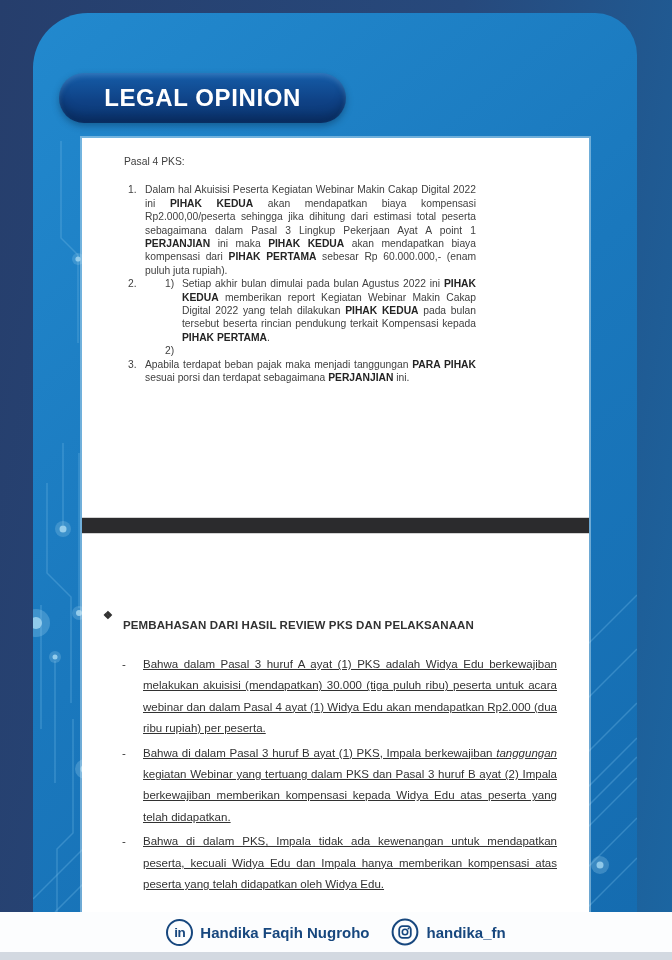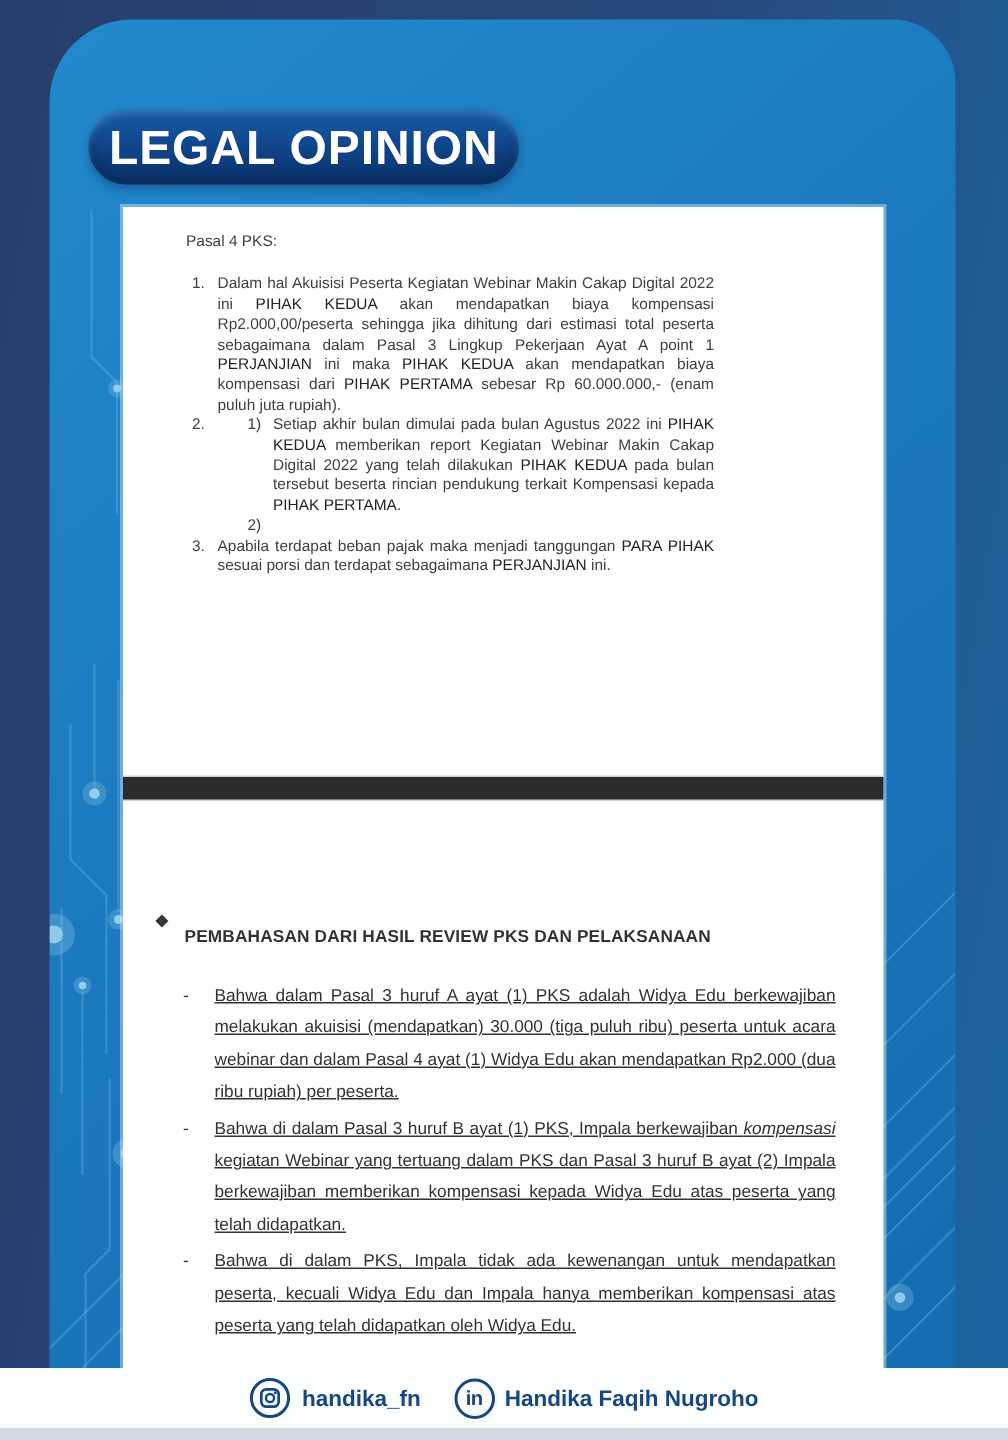--- a/index.html
+++ b/index.html
@@ -14,33 +14,33 @@
   .stage{position:relative;width:672px;height:960px;
     background:linear-gradient(100deg,var(--outer-background-a) 0%, #27497c 55%, var(--outer-background-b) 100%);}
   .panel{position:absolute;left:33px;top:13px;width:604px;height:899px;
     border-radius:55px 42px 0 0; overflow:hidden;
     background:linear-gradient(140deg,var(--panel-blue-a) 0%, #1a78bd 50%, var(--panel-blue-b) 100%);}
   .deco{position:absolute;inset:0;width:604px;height:899px;}
   .title-pill{position:absolute;left:26px;top:60px;width:287px;height:50px;border-radius:26px;
     background:linear-gradient(180deg,var(--pill-blue-a) 0%, #0f4286 55%, var(--pill-blue-b) 100%);
     display:flex;align-items:center;justify-content:center;
     box-shadow:inset 0 3px 5px rgba(130,195,245,.28), inset 0 -7px 10px rgba(5,25,60,.38), 0 3px 7px rgba(4,22,50,.35);}
-  .title-text{color:#fff;font-weight:700;font-size:32px;letter-spacing:.6px;}
+  .title-text{color:#fff;font-weight:700;font-size:24px;letter-spacing:.6px;}
   .card{position:absolute;left:49px;top:125px;width:507px;height:938px;background:var(--card-background);
     box-shadow:0 0 0 2px rgba(214,238,248,.45);}
   
   .sec1{position:absolute;left:42px;top:17px;width:352px;font-size:10.3px;line-height:13.4px;color:#3f3f3f;}
   .doc-h{margin-bottom:15px;}
   .item{display:flex;padding-left:4px;}
   .num{flex:none;width:17px;}
   .itxt{flex:1;text-align:justify;text-align-last:left;}
   .iwrap{flex:1;}
   .sub{display:flex;padding-left:20px;}
   .sub .num{width:17px;}
-  .b{font-weight:400;color:#242424;}
+  .b{font-weight:700;color:#242424;}
   .i{font-style:italic;}
   .divider{position:absolute;left:0;top:380px;width:507px;height:15px;background:var(--divider);
     box-shadow:0 1px 0 #d2d2d2, 0 -1px 0 #d2d2d2;}
   
   .sec2{position:absolute;left:21px;top:470px;width:454px;font-size:11.5px;line-height:21.4px;color:#323232;}
   .sec2-head{display:flex;font-weight:700;line-height:14px;margin-bottom:22px;}
   .diamond{flex:none;width:20px;font-size:11px;}
   .sec2-title{flex:1;letter-spacing:.1px;margin-top:10px;}
   .bullet{display:flex;padding-left:19px;margin-bottom:3px;}
   .dash{flex:none;width:21px;}
@@ -149,44 +149,44 @@
           <span class="diamond">❖</span>
           <span class="sec2-title">PEMBAHASAN DARI HASIL REVIEW PKS DAN PELAKSANAAN</span>
         </div>
 
         <div class="bullet">
           <span class="dash">-</span>
           <p class="btxt"><span>Bahwa dalam Pasal 3 huruf A ayat (1) PKS adalah Widya Edu berkewajiban melakukan akuisisi (mendapatkan) 30.000 (tiga puluh ribu) peserta untuk acara webinar dan dalam Pasal 4 ayat (1) Widya Edu akan mendapatkan Rp2.000 (dua ribu rupiah) per peserta.</span></p>
         </div>
         <div class="bullet">
           <span class="dash">-</span>
-          <p class="btxt"><span>Bahwa di dalam Pasal 3 huruf B ayat (1) PKS, Impala berkewajiban </span><span class="i">kompensasi</span><span> kegiatan Webinar yang tertuang dalam PKS dan Pasal 3 huruf B ayat (2) Impala berkewajiban memberikan kompensasi kepada Widya Edu atas peserta yang telah didapatkan.</span></p>
+          <p class="btxt"><span>Bahwa di dalam Pasal 3 huruf B ayat (1) PKS, Impala berkewajiban </span><span class="i">tanggungan</span><span> kegiatan Webinar yang tertuang dalam PKS dan Pasal 3 huruf B ayat (2) Impala berkewajiban memberikan kompensasi kepada Widya Edu atas peserta yang telah didapatkan.</span></p>
         </div>
         <div class="bullet">
           <span class="dash">-</span>
           <p class="btxt"><span>Bahwa di dalam PKS, Impala tidak ada kewenangan untuk mendapatkan peserta, kecuali Widya Edu dan Impala hanya memberikan kompensasi atas peserta yang telah didapatkan oleh Widya Edu.</span></p>
         </div>
       </div>
 
     </div>
   </div>
 
   <div class="footer">
     <span class="social-item">
+      <span class="li-circ">
+        <span class="li-in">in</span>
+      </span>
+      <span class="f-label">Handika Faqih Nugroho</span>
+    </span>
+    <span class="social-item">
       <span class="ig-wrap">
         <svg viewBox="0 0 28 28" width="28" height="28">
           <circle cx="14" cy="14" r="12.4" fill="none" stroke="#17477e" stroke-width="2"></circle>
           <rect x="8.2" y="8.2" width="11.6" height="11.6" rx="3.4" fill="none" stroke="#17477e" stroke-width="1.8"></rect>
           <circle cx="14" cy="14" r="2.7" fill="none" stroke="#17477e" stroke-width="1.6"></circle>
           <circle cx="17.5" cy="10.5" r="1" fill="#17477e"></circle>
         </svg>
       </span>
       <span class="f-label">handika_fn</span>
     </span>
-    <span class="social-item">
-      <span class="li-circ">
-        <span class="li-in">in</span>
-      </span>
-      <span class="f-label">Handika Faqih Nugroho</span>
-    </span>
   </div>
   <div class="bottom-strip"></div>
 </div>
 
 </body></html>

